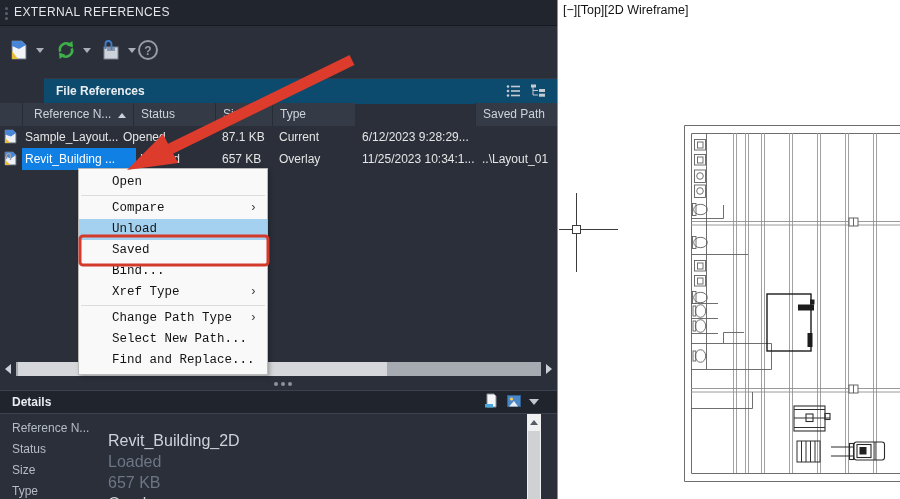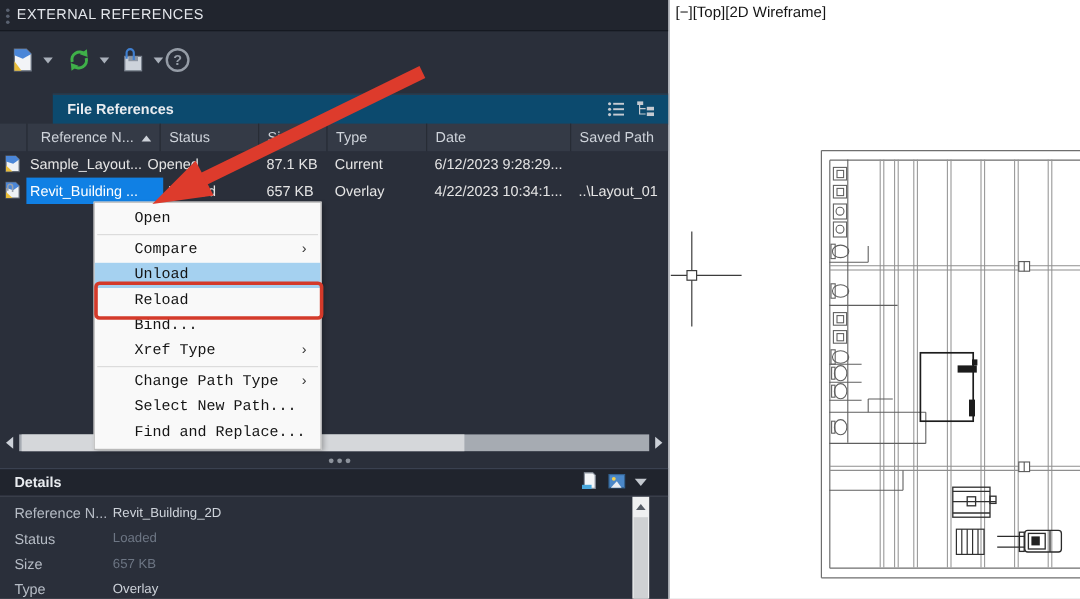--- a/index.html
+++ b/index.html
@@ -37,21 +37,21 @@
   .grip-dots{position:absolute;left:274px;top:382px;width:4px;height:4px;border-radius:50%;background:#8d939c;
              box-shadow:7px 0 0 #8d939c,14px 0 0 #8d939c;cursor:pointer;}
 
   .dt-header{position:absolute;left:0;top:390px;width:557px;height:23px;background:#20242d;border-top:1px solid #3a4150;text-align:center;}
   .dt-title{position:absolute;left:12px;top:4px;font-weight:bold;font-size:12px;color:#e9ecf0;}
   .dt-icon{position:absolute;top:393px;width:16px;height:16px;cursor:pointer;}
   .dt-chev{position:absolute;left:529px;top:399px;border-left:5px solid transparent;border-right:5px solid transparent;
            border-top:6px solid #c3c8cf;width:0;height:0;cursor:pointer;}
   .dt-body{position:absolute;left:0;top:413px;width:557px;height:86px;background:#2a2f3a;border-top:1px solid #3d434e;}
   .dt-label{position:absolute;left:12px;height:21px;line-height:21px;font-size:12px;color:#b6bcc5;}
-  .dt-value{position:absolute;left:94px;height:21px;line-height:21px;font-size:11px;color:#ced3da;}
+  .dt-value{position:absolute;left:108px;height:21px;line-height:21px;font-size:16px;color:#ced3da;margin-top:12px;}
   .dim{color:#6d7684;}
   .vsb{position:absolute;left:527px;top:414px;width:14px;height:85px;background:#eff0f1;}
   .vsb-up{position:absolute;left:3px;top:6px;width:0;height:0;border-left:4px solid transparent;border-right:4px solid transparent;
           border-bottom:5px solid #565c66;}
   .vsb-thumb{position:absolute;left:1px;top:17px;width:12px;height:68px;background:#cfd1d3;}
 
   
   .drawing{position:absolute;left:557px;top:0;width:343px;height:499px;background:#fff;
            border-left:1px solid #8b9099;box-sizing:content-box;z-index:1;padding-left:36px;}
   .vp-label{position:absolute;left:5px;top:3px;font-size:12.5px;color:#141414;cursor:pointer;}
@@ -145,22 +145,20 @@
   <div class="hcell" style="left:0;width:22px;border-left:none;"></div>
   <div class="hcell" style="left:22px;width:111px;padding-left:11px;">
     <span>Reference N...</span><span class="sort-tri"></span>
   </div>
   <div class="hcell" style="left:133px;width:82px;padding-left:7px;">
     <span>Status</span></div>
   <div class="hcell" style="left:215px;width:57px;padding-left:7px;">
     <span>Size</span></div>
   <div class="hcell" style="left:272px;width:83px;padding-left:7px;">
     <span>Type</span></div>
-  <div class="hcell" style="left:355px;width:120px;padding-left:7px;">
-    <span>Date</span></div>
   <div class="hcell" style="left:475px;width:82px;padding-left:7px;">
     <span>Saved Path</span></div>
 
   <div class="rowband" style="top:126px;">
     <span class="row-icon">
       <svg width="15" height="15" viewBox="0 0 15 15">
         <polygon points="2,1 10,1 13,4 13,14 2,14" fill="#eef1f5" stroke="#5e6774"></polygon>
         <polygon points="2,1 10,1 13,4 8,7.5 2,5.5" fill="#4a86d8"></polygon>
         <polygon points="2,14 2,9 7.5,14" fill="#e8bc38"></polygon>
       </svg>
@@ -179,21 +177,21 @@
         <polygon points="2,1 10,1 13,4 13,14 2,14" fill="#eef1f5" stroke="#5e6774"></polygon>
         <polygon points="2,1 10,1 13,4 8,7.5 2,5.5" fill="#4a86d8"></polygon>
         <polygon points="2,14 2,9 7.5,14" fill="#e8bc38"></polygon>
         <path d="M3.5 8 V4.5 a2 2 0 0 1 4 0 V9" stroke="#9aa2ad" fill="none" stroke-width="1.3"></path>
       </svg>
     </span>
     <span class="cell sel-cell" style="left:22px;width:111px;padding-left:3px;">Revit_Building ...</span>
     <span class="cell" style="left:133px;width:82px;padding-left:7px;">Loaded</span>
     <span class="cell" style="left:215px;width:57px;padding-left:7px;">657 KB</span>
     <span class="cell" style="left:272px;width:83px;padding-left:7px;">Overlay</span>
-    <span class="cell" style="left:355px;width:120px;padding-left:7px;">4/22/2023 10:34:1...</span>
+    <span class="cell" style="left:355px;width:120px;padding-left:7px;">11/25/2023 10:34:1...</span>
     <span class="cell" style="left:475px;width:82px;padding-left:7px;">..\Layout_01</span>
   </div>
 
   <span class="sb-arrow" style="left:5px;top:364px;border-top:5px solid transparent;border-bottom:5px solid transparent;border-right:6px solid #ccd1d8;"></span>
   <div class="hsb-track">
     <div class="hsb-thumb"></div>
   </div>
   <span class="sb-arrow" style="left:546px;top:364px;border-top:5px solid transparent;border-bottom:5px solid transparent;border-left:6px solid #ccd1d8;"></span>
   <span class="grip-dots"></span>
 
@@ -318,21 +316,21 @@
       <rect x="14.5" y="225.5" width="8" height="8" fill="#fff"></rect>
     </g>
   </svg>
 </div>
 
 <div class="menu">
   <div class="mi"><span>Open</span></div>
   <div class="menu-sep"></div>
   <div class="mi"><span>Compare</span><span class="mi-arrow">›</span></div>
   <div class="mi hl"><span>Unload</span></div>
-  <div class="mi"><span>Reload</span></div>
+  <div class="mi"><span>Saved</span></div>
   <div class="mi"><span>Bind...</span></div>
   <div class="mi"><span>Xref Type</span><span class="mi-arrow">›</span></div>
   <div class="menu-sep"></div>
   <div class="mi"><span>Change Path Type</span><span class="mi-arrow">›</span></div>
   <div class="mi"><span>Select New Path...</span></div>
   <div class="mi"><span>Find and Replace...</span></div>
 </div>
 
 <svg class="annotations" viewBox="0 0 900 499">
   <line x1="352" y1="60" x2="170" y2="149" stroke="#dd3b2c" stroke-width="11"></line>

